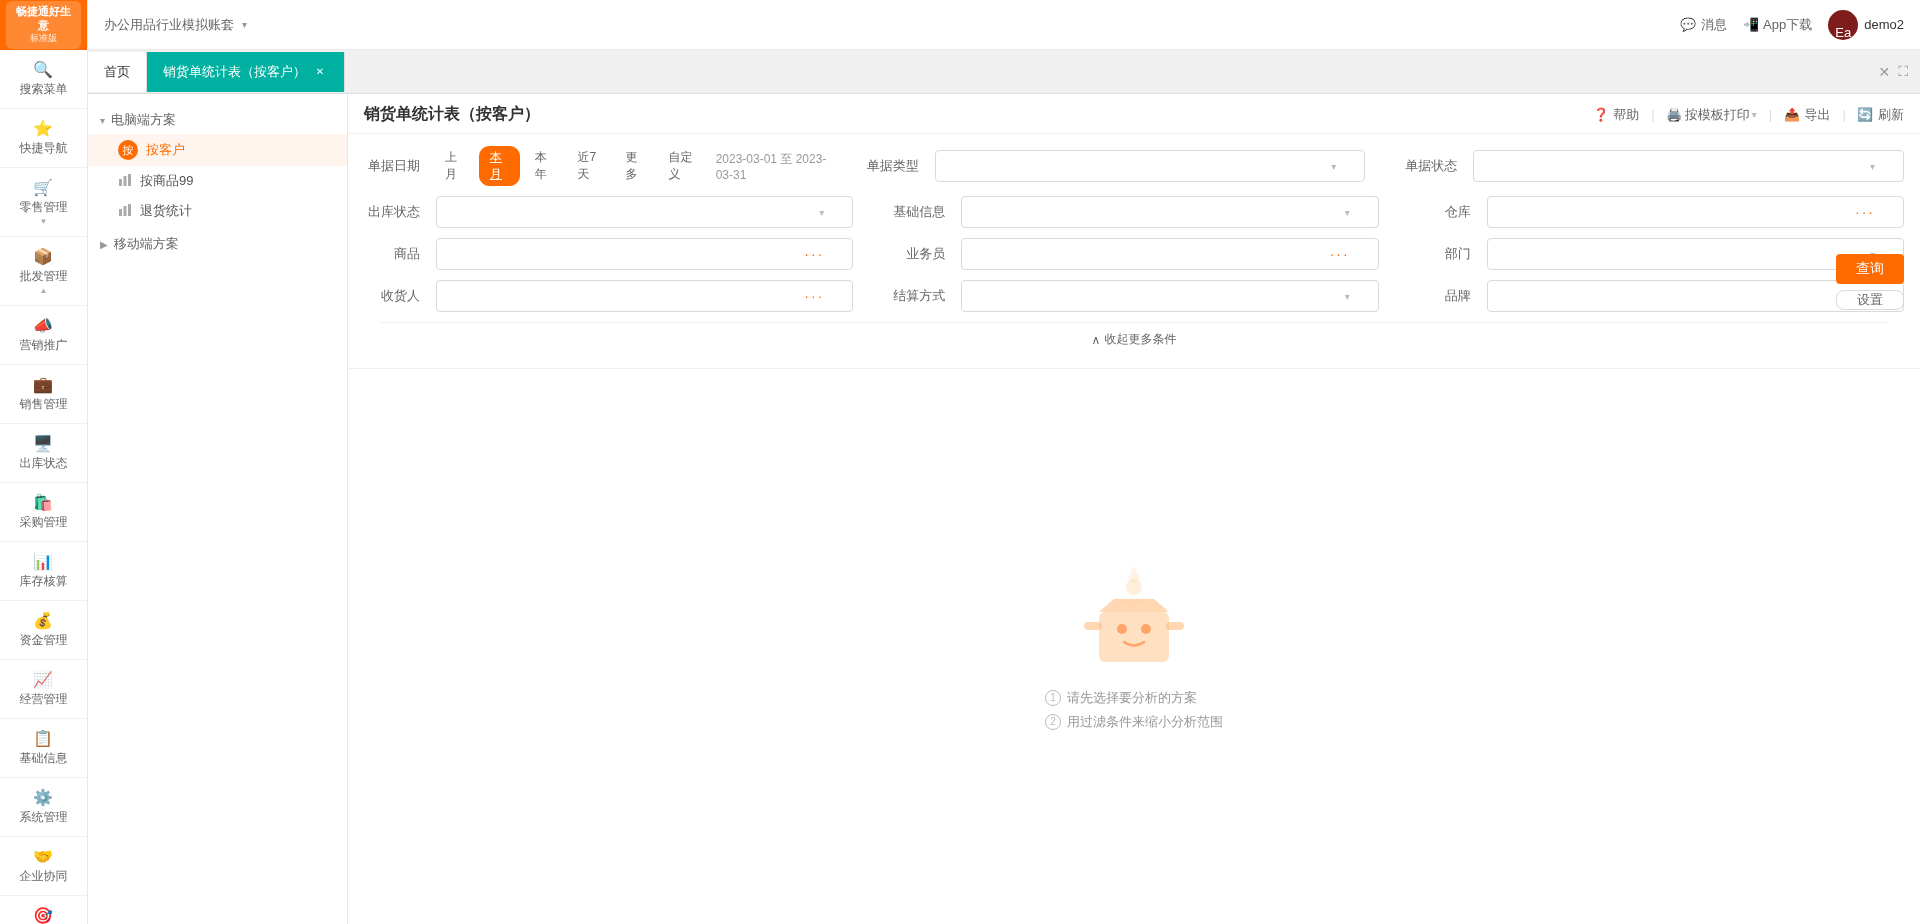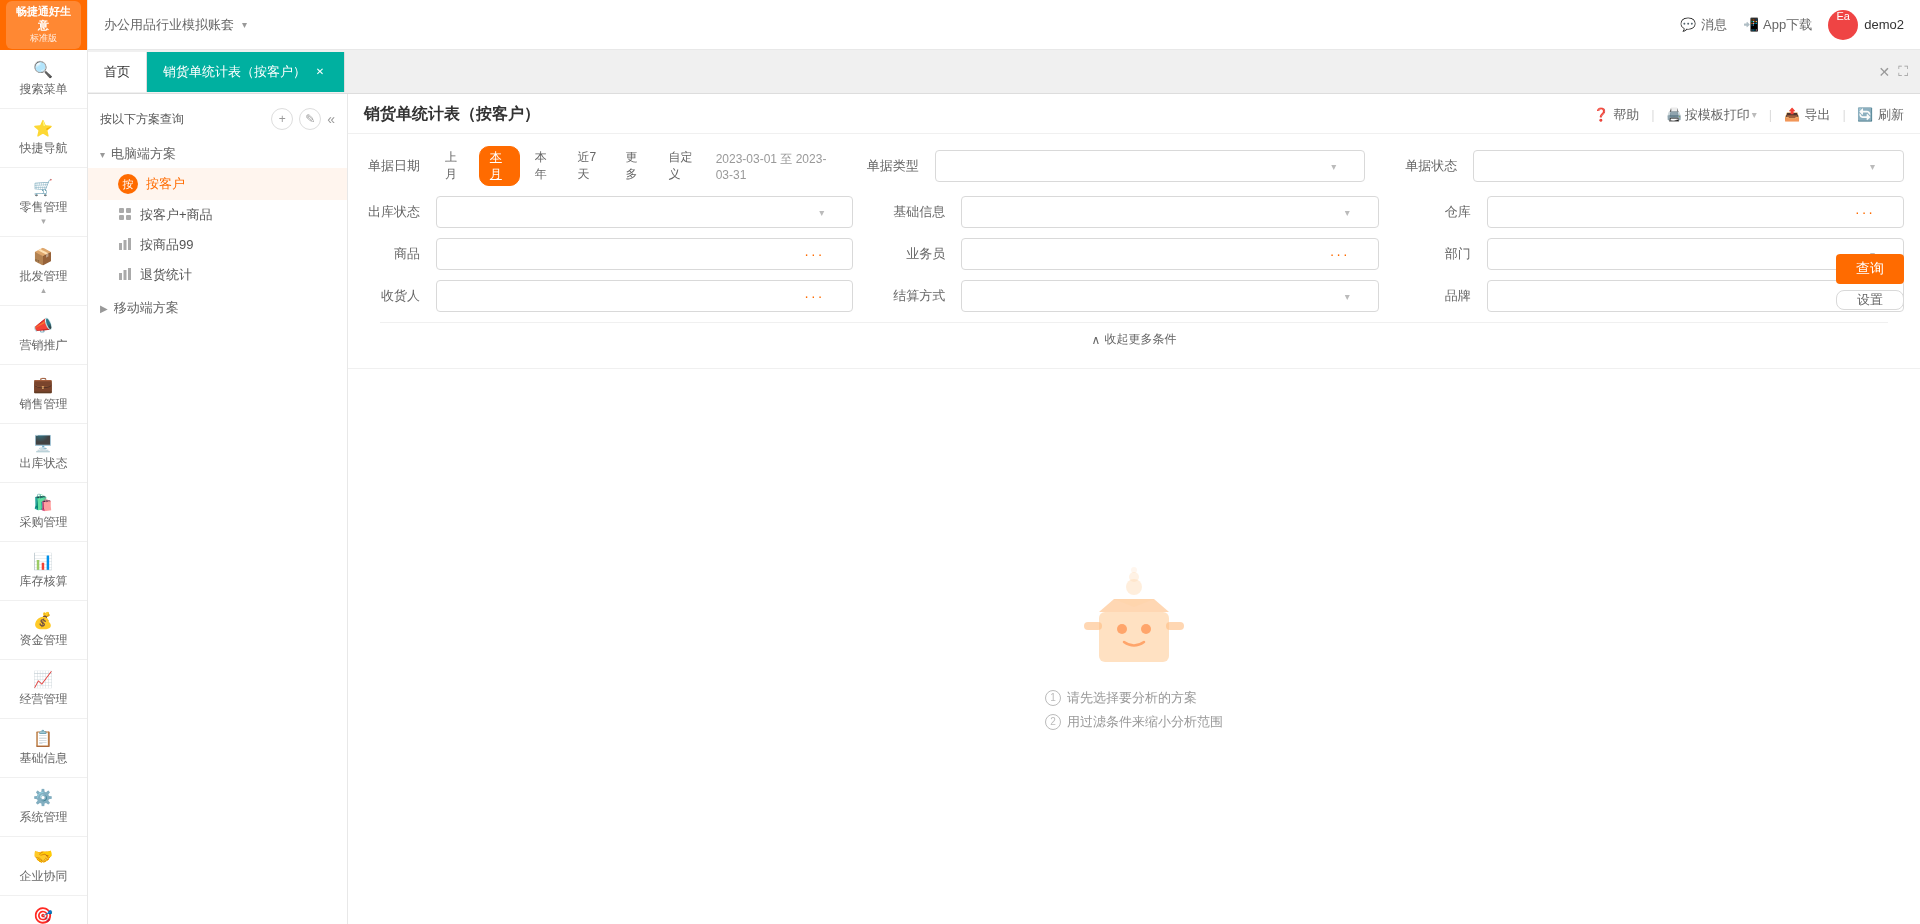--- a/index.html
+++ b/index.html
@@ -17,21 +17,21 @@
 
     
     .main { flex: 1; display: flex; flex-direction: column; overflow: hidden; }
 
     
     .top-header { height: 50px; background: #fff; border-bottom: 1px solid #e8e8e8; display: flex; align-items: center; justify-content: space-between; padding: 0 16px; flex-shrink: 0; }
     .top-header-left { display: flex; align-items: center; gap: 8px; color: #666; font-size: 13px; }
     .top-header-left .dropdown-arrow { color: #999; font-size: 10px; }
     .top-header-right { display: flex; align-items: center; gap: 16px; color: #666; font-size: 13px; }
     .top-header-right .icon-item { display: flex; align-items: center; gap: 4px; cursor: pointer; }
-    .user-avatar { width: 30px; height: 30px; border-radius: 50%; background: #ef4444; display: flex; align-items: flex-start; justify-content: center; color: #fff; font-size: 11px; overflow: hidden; }
+    .user-avatar { width: 30px; height: 30px; border-radius: 50%; background: #7f1d1d; display: flex; align-items: flex-end; justify-content: center; color: #fff; font-size: 13px; overflow: hidden; }
     .user-name { font-size: 13px; color: #333; }
 
     
     .tabs-bar { height: 44px; background: #f0f0f0; display: flex; align-items: center; flex-shrink: 0; border-bottom: 1px solid #ddd; }
     .tab { height: 40px; display: flex; align-items: center; padding: 0 16px; cursor: pointer; font-size: 13px; background: #f0f0f0; color: #666; border-right: 1px solid #ddd; gap: 6px; }
     .tab.active { background: #00b0a0; color: #fff; }
     .tab .close-btn { display: flex; align-items: center; justify-content: center; width: 16px; height: 16px; border-radius: 50%; font-size: 10px; }
     .tab-home { background: #fff; color: #333; }
     .tab-window-controls { margin-left: auto; display: flex; align-items: center; gap: 8px; padding-right: 12px; }
     .tab-window-controls span { cursor: pointer; color: #999; font-size: 14px; }
@@ -209,51 +209,32 @@
     </div>
     <div class="tab-window-controls">
       <span>✕</span>
       <span>⛶</span>
     </div>
   </div>
 
   <div class="page-content">
 
     <div class="scheme-panel">
-      <div class="scheme-panel-header">
-        <span class="scheme-panel-title">按以下方案查询</span>
-        <div class="scheme-panel-actions">
-          <button class="scheme-action-btn">+</button>
-          <button class="scheme-action-btn">✎</button>
-          <span class="scheme-collapse-btn">«</span>
-        </div>
-      </div>
 
       <div class="scheme-group">
         <div class="scheme-group-header">
           <span class="scheme-group-arrow">▾</span>
           <span class="scheme-group-label">电脑端方案</span>
         </div>
 
         <div class="scheme-item active">
           <div class="scheme-item-circle">按</div>
           <span>按客户</span>
         </div>
 
-        <div class="scheme-item">
-          <span class="scheme-icon">
-            <svg width="14" height="14" viewBox="0 0 14 14" fill="none">
-                <rect x="1" y="1" width="5" height="5" rx="1" fill="#aaa"></rect>
-                <rect x="8" y="1" width="5" height="5" rx="1" fill="#aaa"></rect>
-                <rect x="1" y="8" width="5" height="5" rx="1" fill="#aaa"></rect>
-                <rect x="8" y="8" width="5" height="5" rx="1" fill="#aaa"></rect>
-              </svg>
-          </span>
-          <span>按客户+商品</span>
-        </div>
 
 
         <div class="scheme-item">
           <span class="scheme-icon">
             <svg width="14" height="14" viewBox="0 0 14 14" fill="none">
                 <rect x="1" y="6" width="3" height="7" fill="#aaa"></rect>
                 <rect x="5.5" y="3" width="3" height="10" fill="#aaa"></rect>
                 <rect x="10" y="1" width="3" height="12" fill="#aaa"></rect>
               </svg>
           </span>

